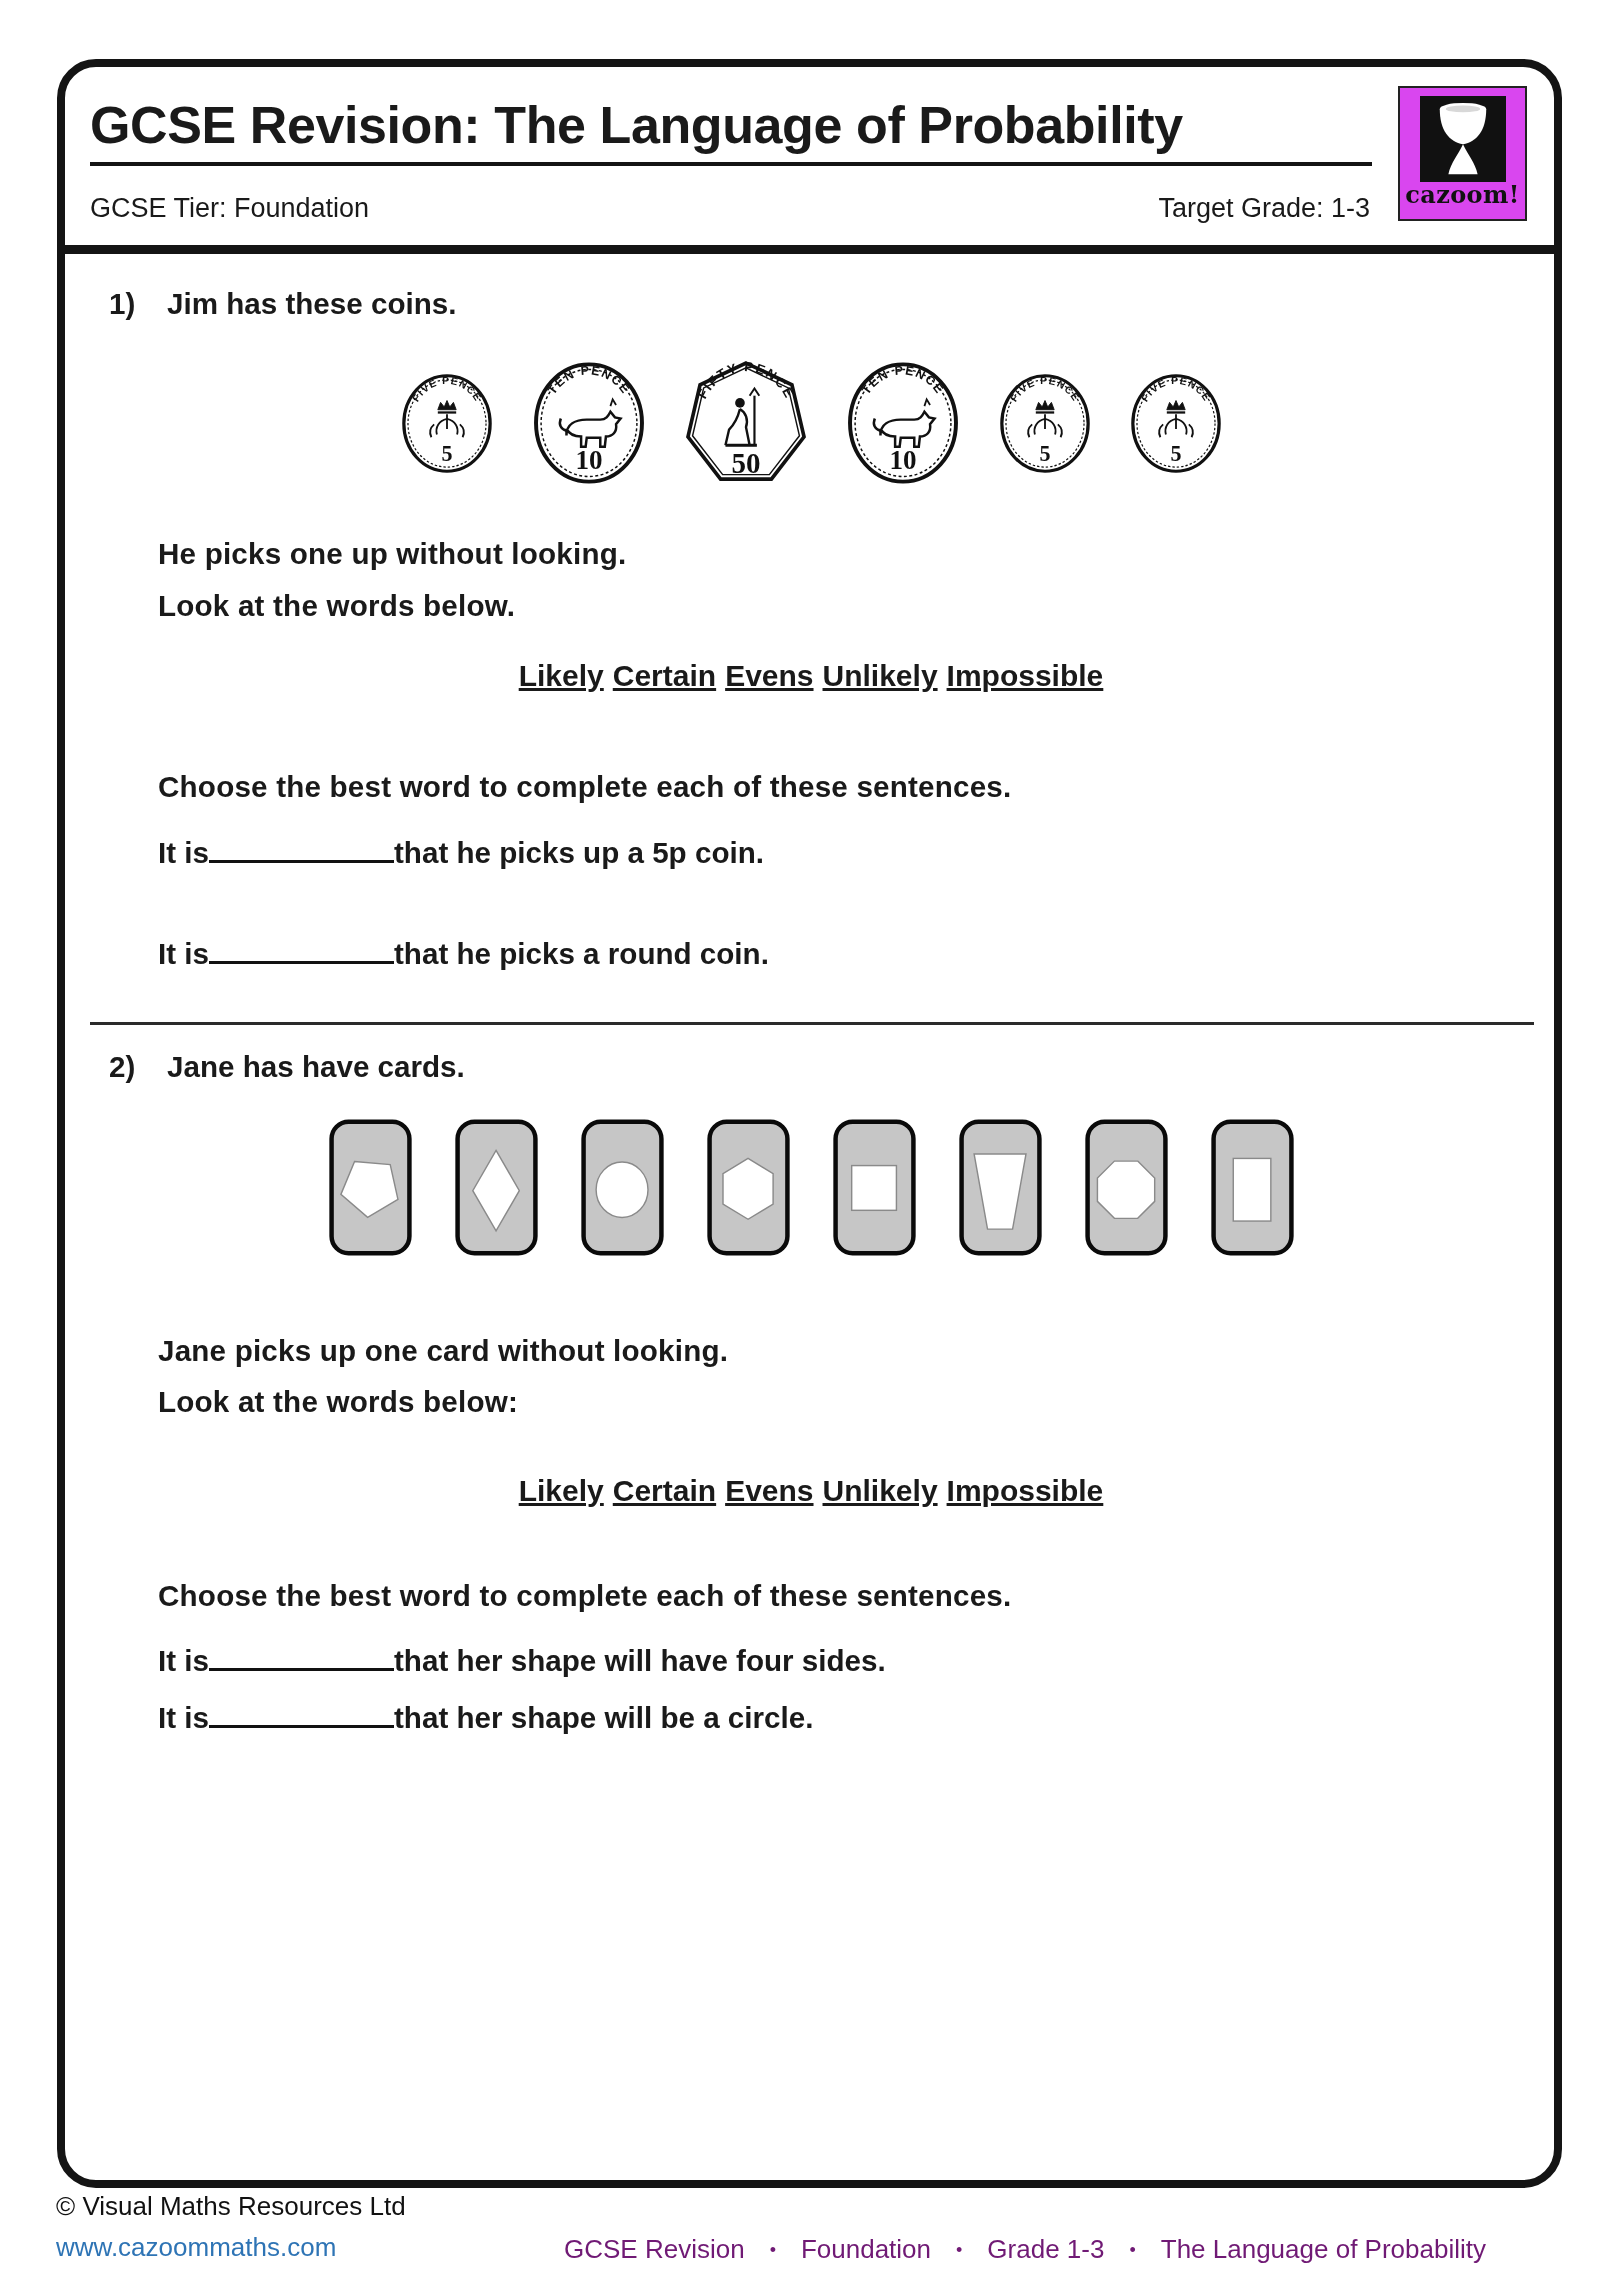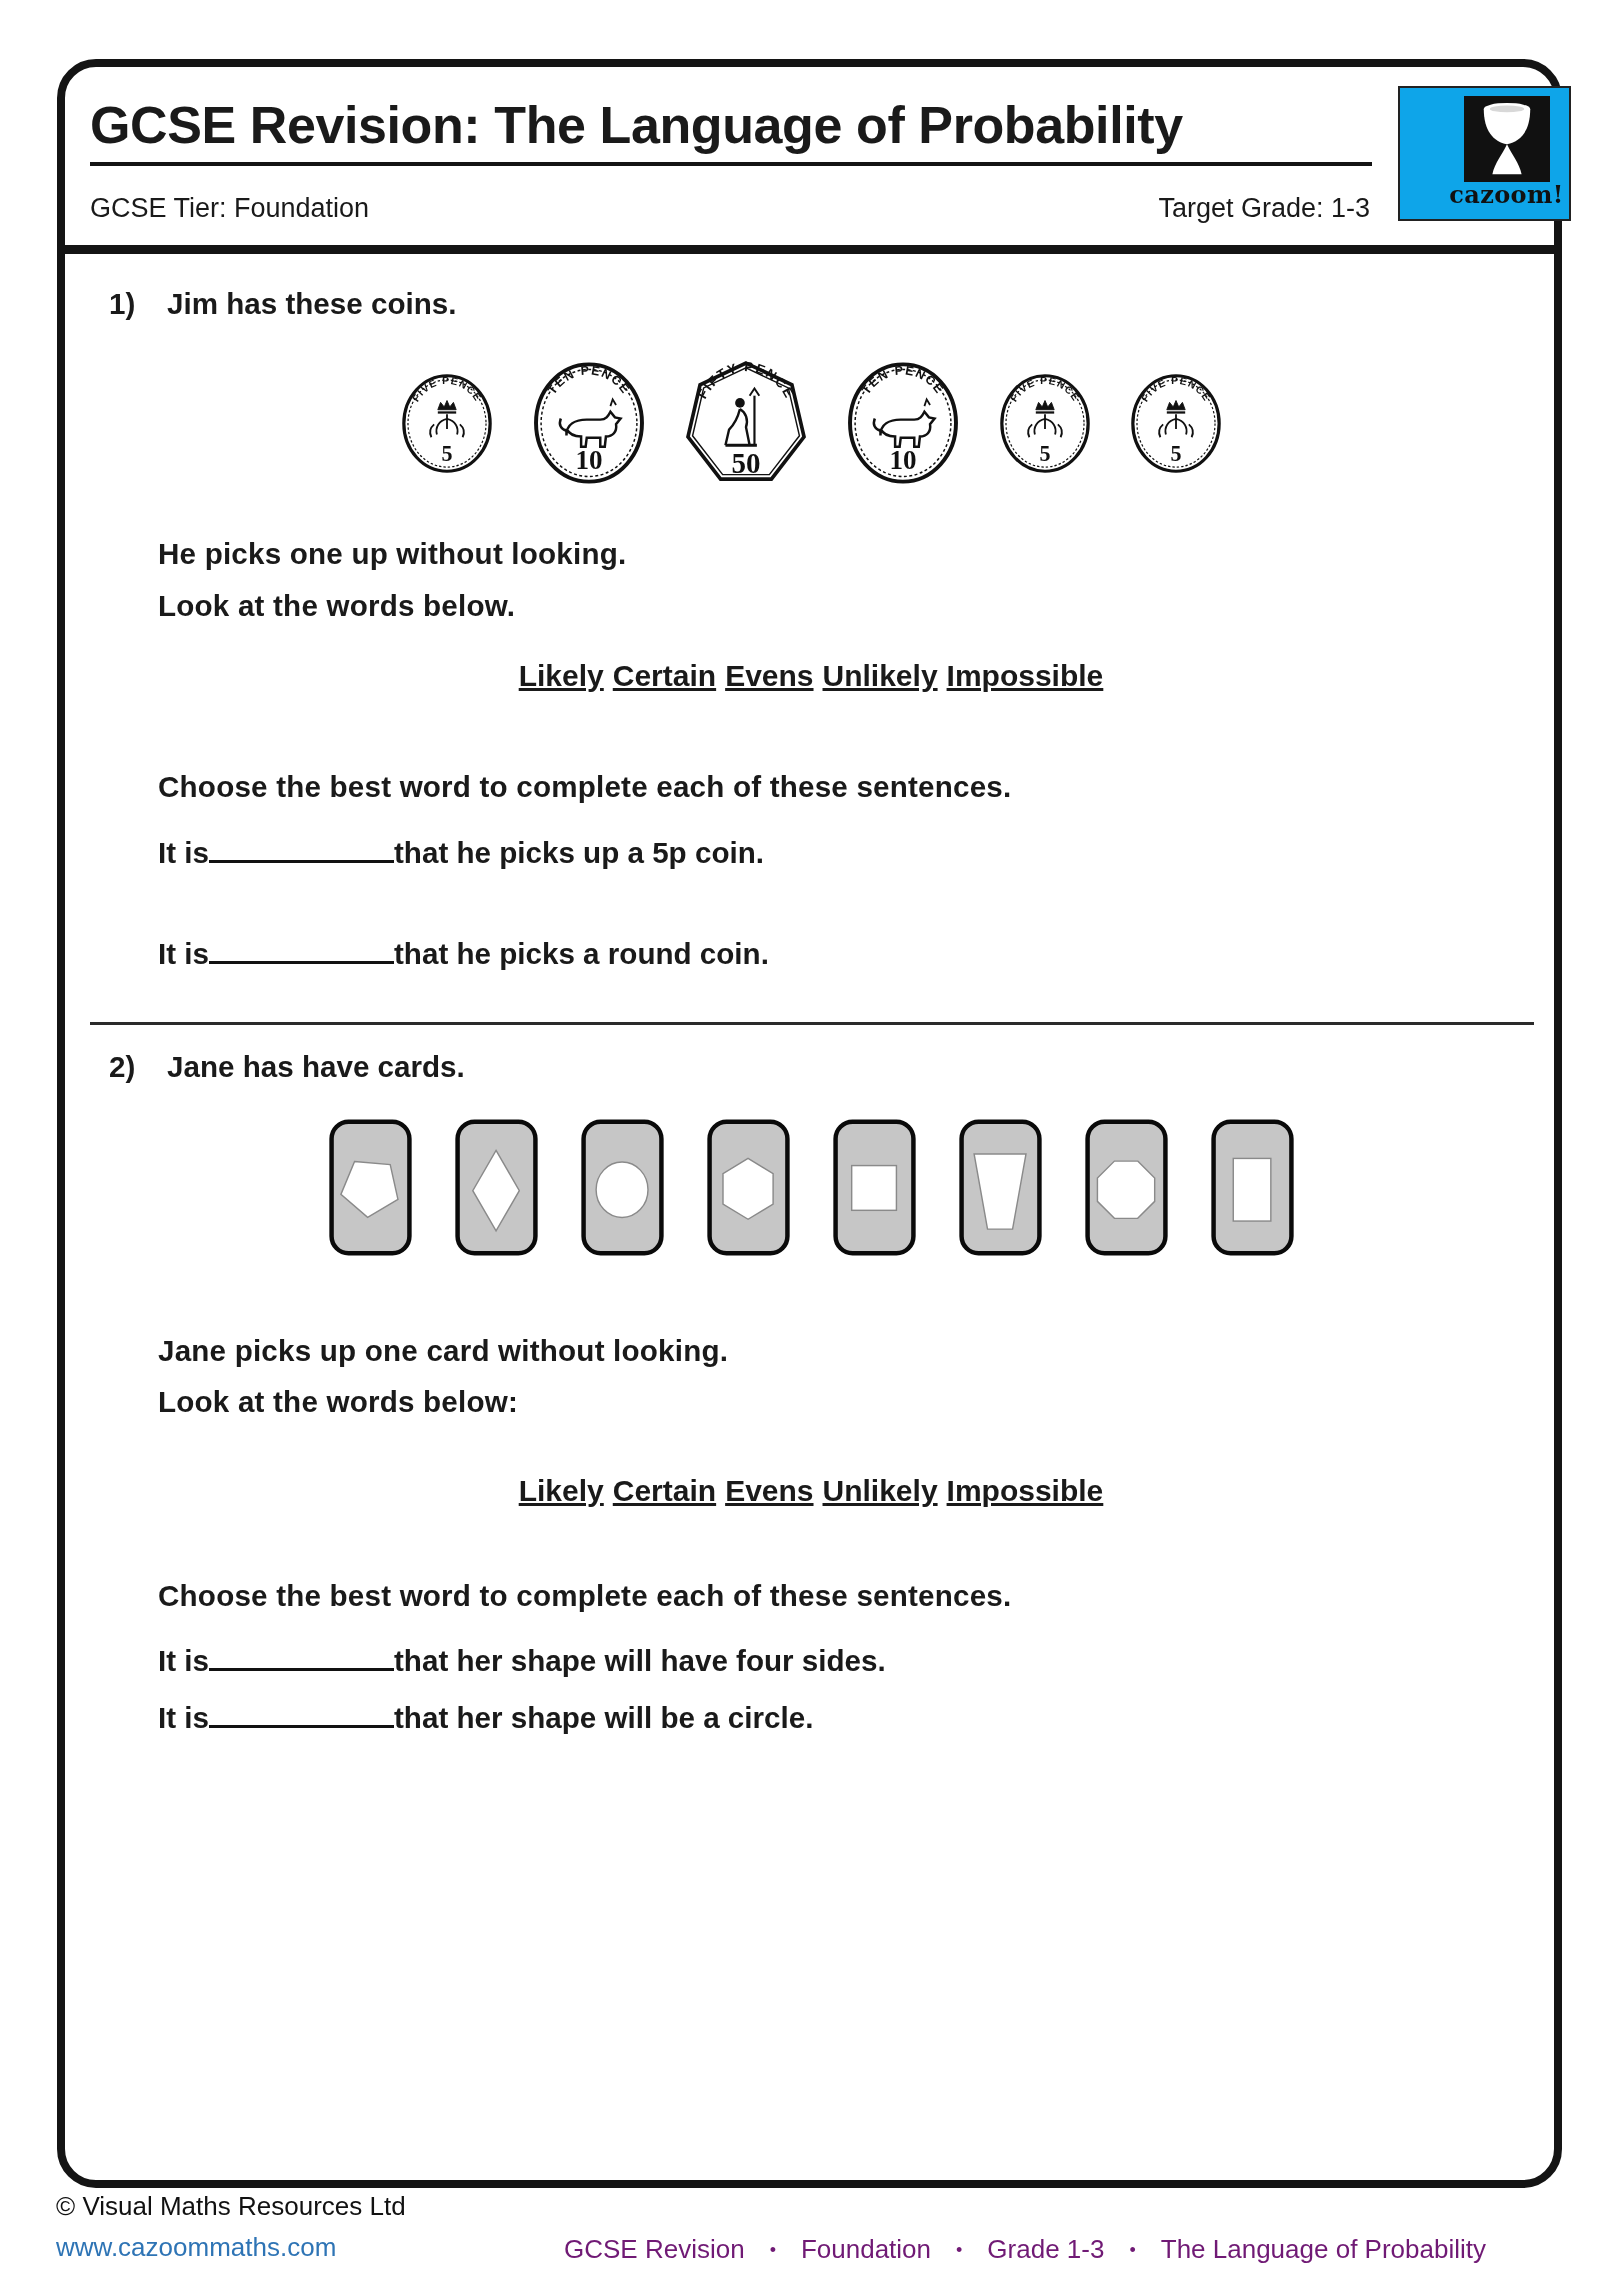--- a/index.html
+++ b/index.html
@@ -9,21 +9,21 @@
   }
   .abs{position:absolute;}
   
   .frame{left:57px;top:59px;width:1489px;height:2113px;border:8px solid #141414;border-radius:39px;background:#fff;}
   .header-rule{left:63px;top:245px;width:1497px;height:9px;background:#141414;}
   
   .title{left:90px;top:95px;font-size:52px;font-weight:bold;letter-spacing:-0.4px;white-space:nowrap;}
   .title-underline{left:90px;top:162px;width:1282px;height:3.6px;background:#141414;}
   .tier{left:90px;top:193px;font-size:27px;}
   .grade{top:193px;right:252px;font-size:27px;}
-  .logo-box{left:1398px;top:86px;width:125px;height:131px;border:2.7px solid #222;background:#0ea5e9;text-align:center;padding-left:44px;}
+  .logo-box{left:1398px;top:86px;width:125px;height:131px;border:2.7px solid #222;background:#d946ef;text-align:center;}
   .logo-drum{margin:8px auto 0 auto;display:block;}
   .logo-word{font-family:"DejaVu Serif",serif;font-weight:bold;font-size:24px;letter-spacing:0.4px;color:#111;line-height:1.1;}
   
   .qnum{left:109px;font-size:29.6px;font-weight:bold;}
   .qprompt{left:167px;font-size:29.6px;font-weight:bold;}
   .bodyline{left:158px;font-size:29.6px;font-weight:bold;letter-spacing:0.2px;white-space:nowrap;}
   .wordbank{left:0;width:100%;display:flex;justify-content:center;gap:9px;font-size:30px;font-weight:bold;text-decoration:underline;}
   .sentence{left:158px;font-size:29.6px;font-weight:bold;white-space:nowrap;}
   .blank{display:inline-block;width:185px;border-bottom:3.6px solid #111;}
   .divider{left:90px;top:1022px;width:1444px;height:2.7px;background:#2a2a2a;}

